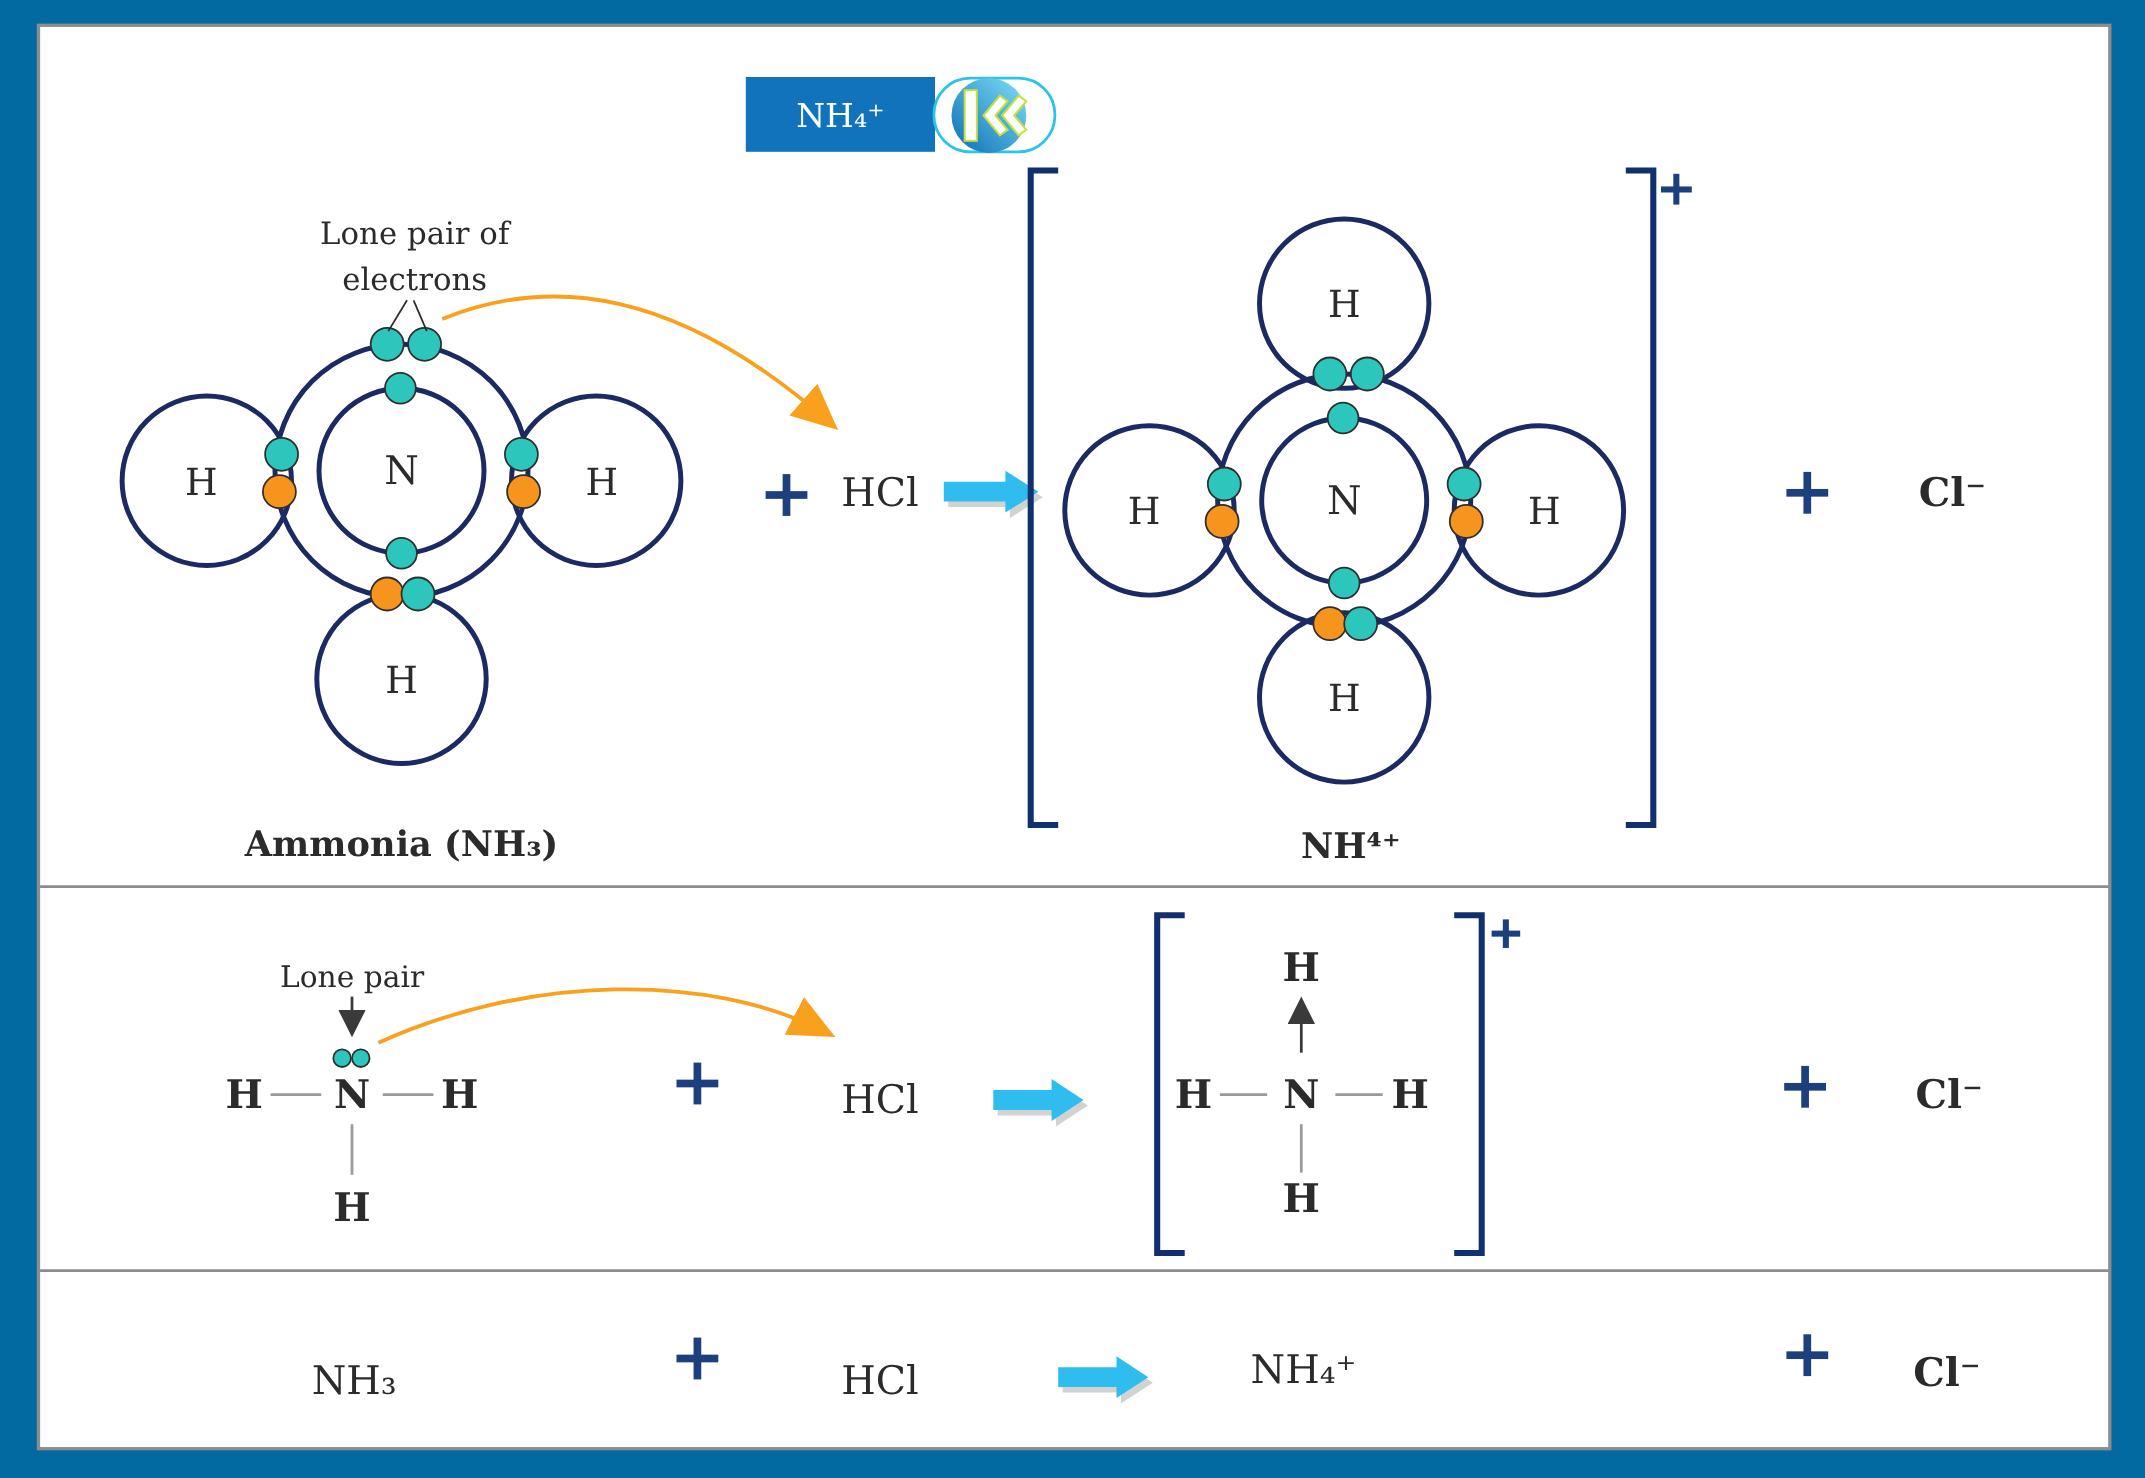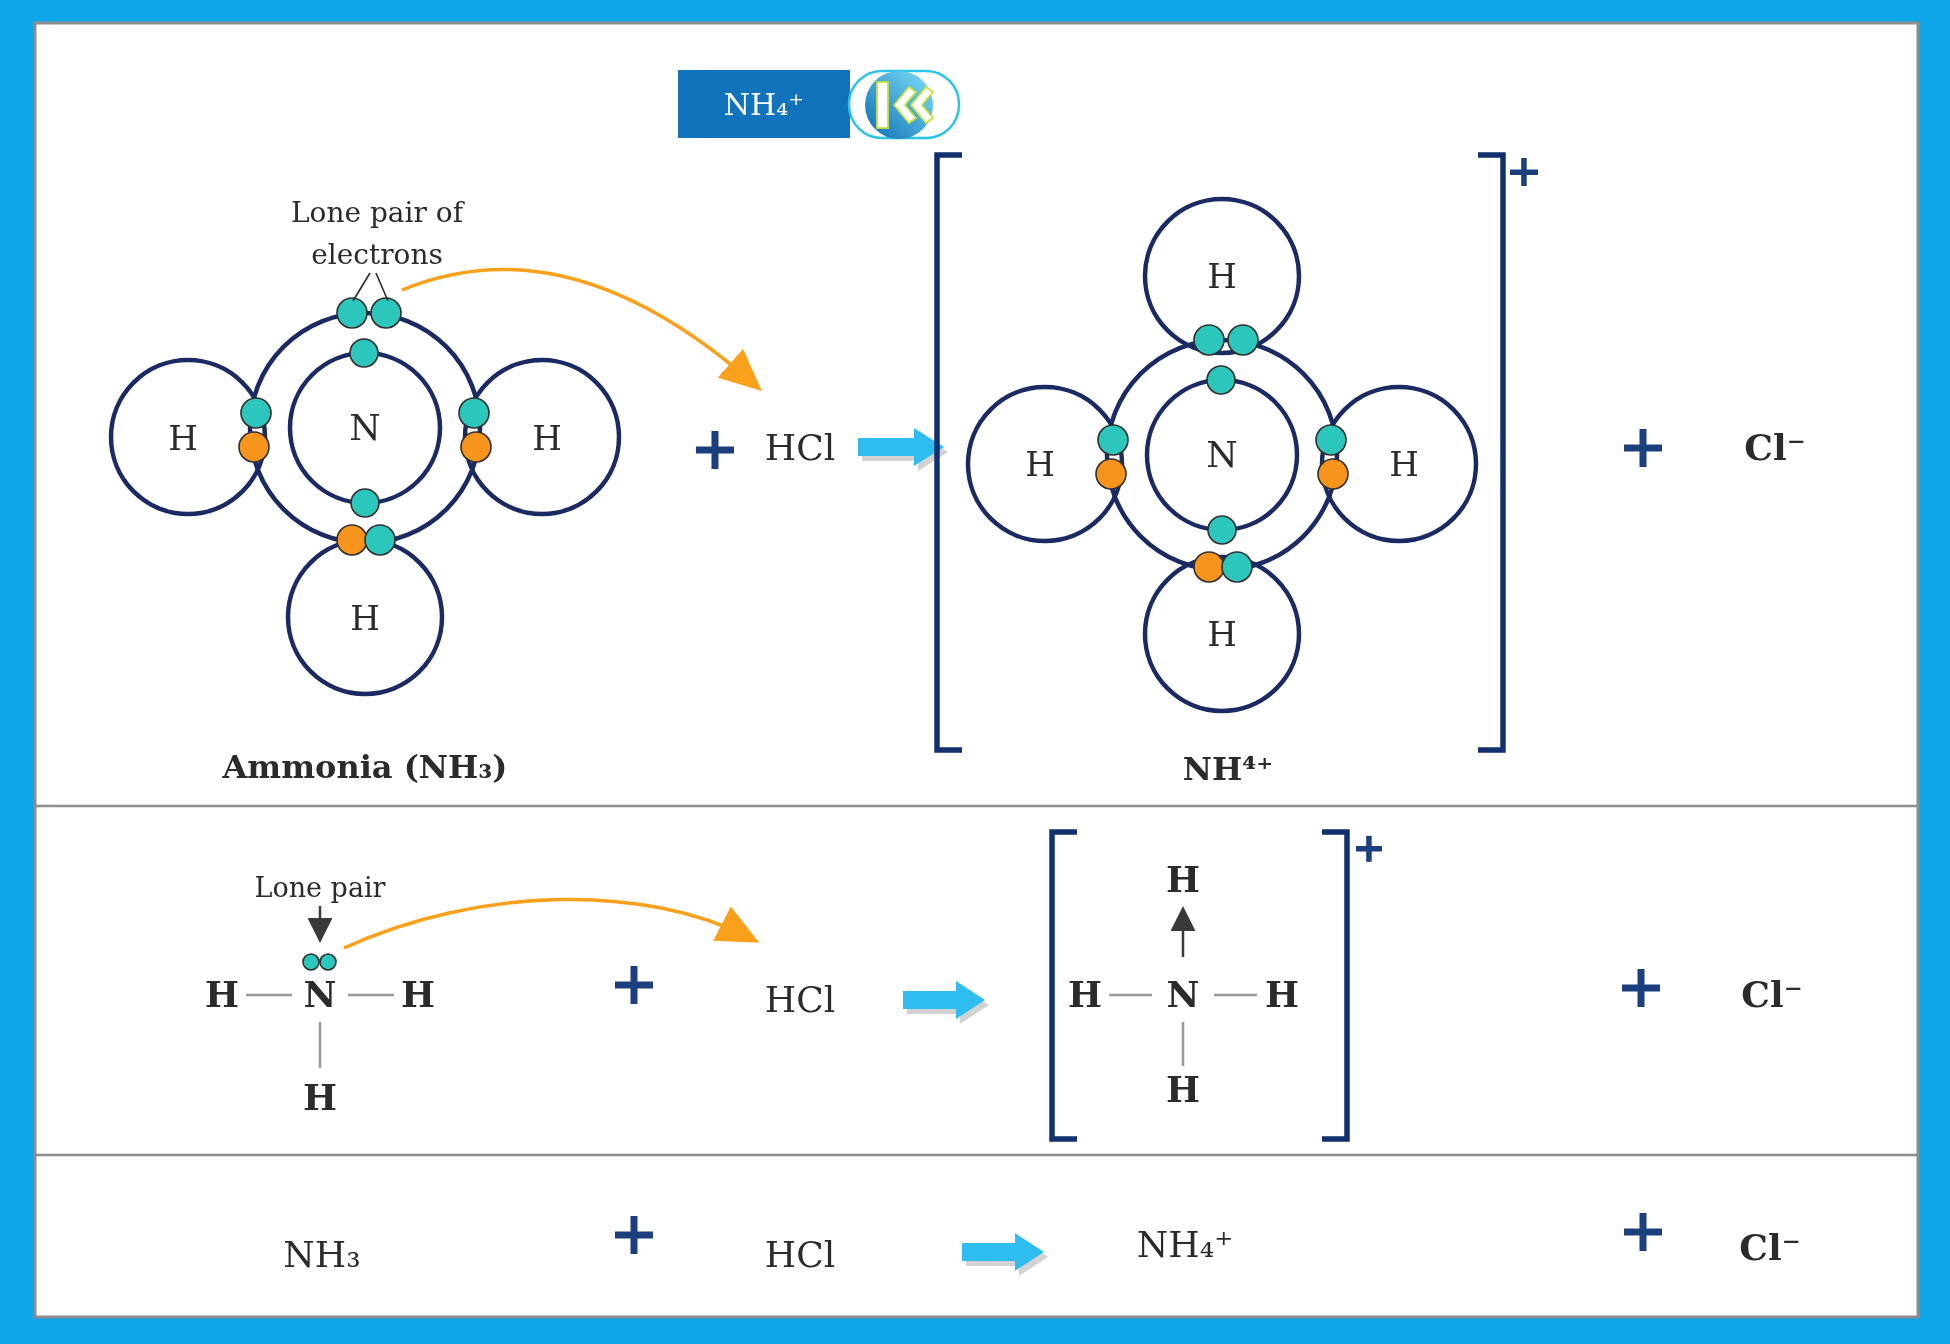--- a/index.html
+++ b/index.html
@@ -1,16 +1,16 @@
 <!DOCTYPE html>
 <html style="--navy: #1b2a63; --bracket: #12306e; --plus: #1c3f7e; --teal: #2cc6bc; --orange: #f7941d; --aorange: #f9a11c; --cyan: #2fbdf0; --shadow: #d2d2d2; --badge: #1173bc; --logocyan: #2ac4e8; --chevout: #c8e03c; --text: #2b2b2b; --bond: #9a9a9a; --frame: #8d8d8d;"><head>
 <meta charset="utf-8">
 <style>
   html,body { margin:0; padding:0; background:#ffffff; }
-  .stage { width:1950px; height:1344px; position:relative; background:#0ea5e9; }
+  .stage { width:1950px; height:1344px; position:relative; background:#0369a1; }
   svg { display:block; }
   .frame   { fill:#ffffff; stroke:var(--frame); stroke-width:3; }
   .divider { stroke:var(--frame); stroke-width:2.5; }
   .shell   { fill:none; stroke:var(--navy); stroke-width:4.5; }
   .e-teal  { fill:var(--teal);   stroke:#2f2f2f; stroke-width:1.6; }
   .e-orange{ fill:var(--orange); stroke:#2f2f2f; stroke-width:1.6; }
   .bracket { fill:none; stroke:var(--bracket); stroke-width:5.5; }
   .plusr   { fill:var(--plus); }
   .txt     { font-family:"DejaVu Serif","Liberation Serif",serif; fill:var(--text); }
   .bond    { stroke:var(--bond); stroke-width:2.5; }

